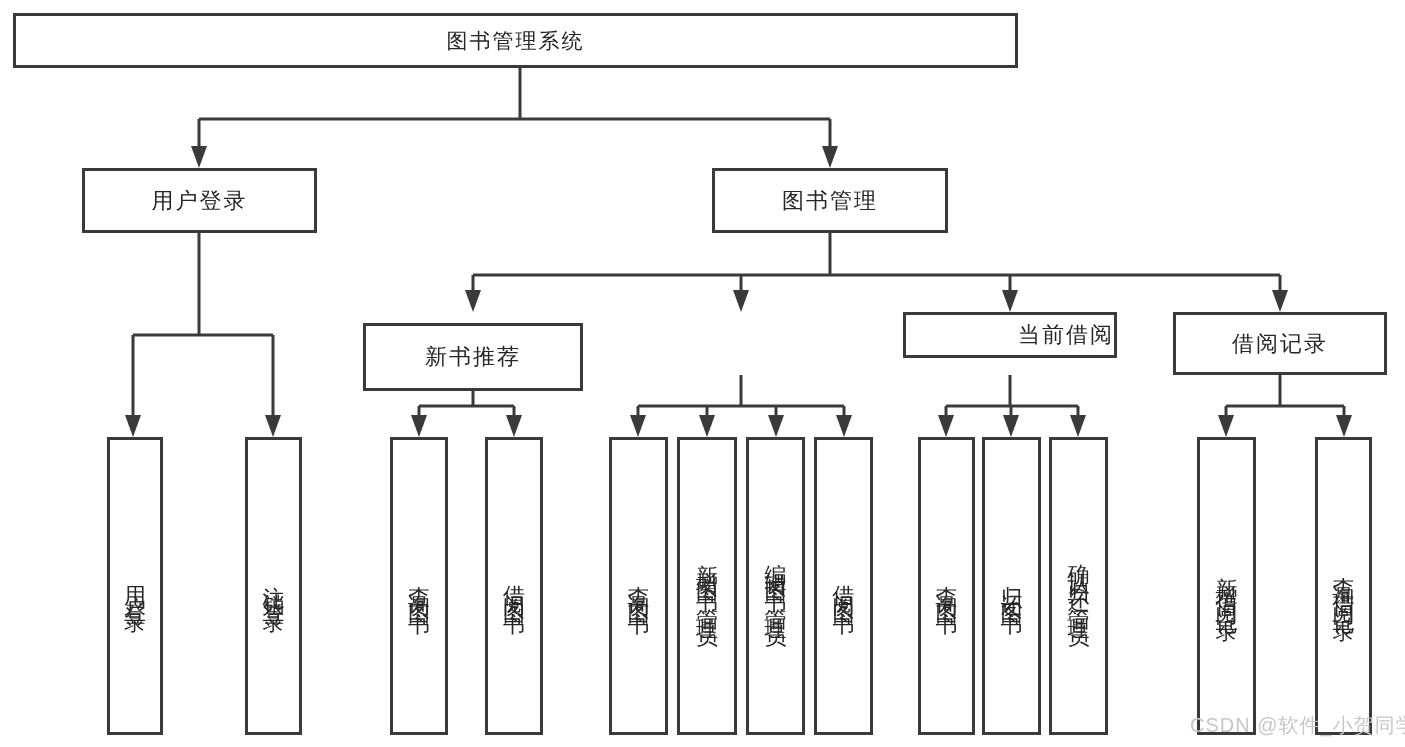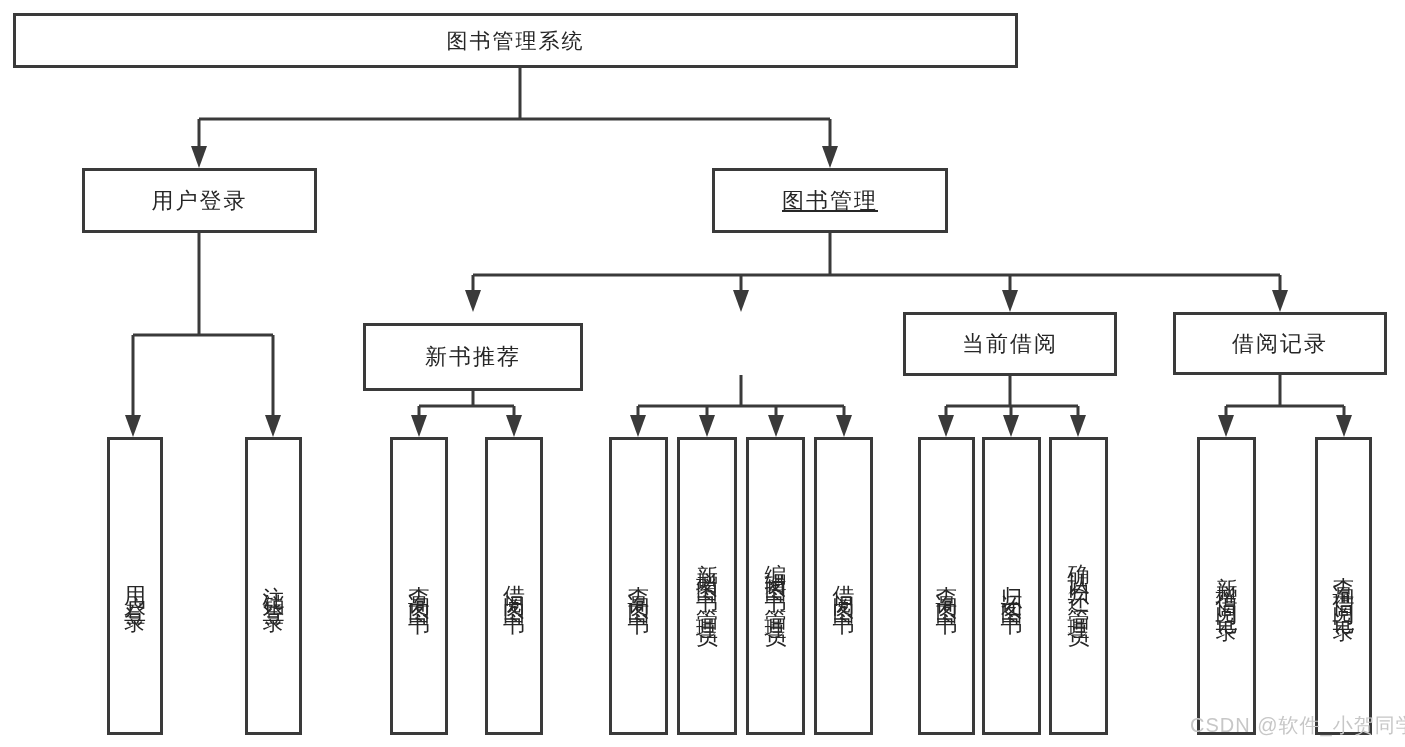--- a/index.html
+++ b/index.html
@@ -70,28 +70,28 @@
     </g>
   </svg>
 
   <div class="box" style="left:13px;top:13px;width:1005px;height:55px;">
     <span class="hlabel title-label">图书管理系统</span>
   </div>
 
   <div class="box" style="left:82px;top:168px;width:235px;height:65px;">
     <span class="hlabel">用户登录</span>
   </div>
-  <div class="box" style="left:712px;top:168px;width:236px;height:65px;text-decoration:underline;">
+  <div class="box" style="left:712px;top:168px;width:236px;height:65px;">
     <span class="hlabel">图书管理</span>
   </div>
 
   <div class="box" style="left:363px;top:323px;width:220px;height:68px;">
     <span class="hlabel">新书推荐</span>
   </div>
-  <div class="box" style="left:903px;top:312px;width:214px;height:64px;">
+  <div class="box" style="left:903px;top:312px;width:214px;height:46px;justify-content:flex-end;">
     <span class="hlabel">当前借阅</span>
   </div>
   <div class="box" style="left:1173px;top:312px;width:214px;height:63px;">
     <span class="hlabel">借阅记录</span>
   </div>
 
   <div class="box leaf" style="left:107px;top:437px;width:56px;height:298px;">
     <span class="vlabel">用户登录</span>
   </div>
   <div class="box leaf" style="left:245px;top:437px;width:57px;height:298px;">

